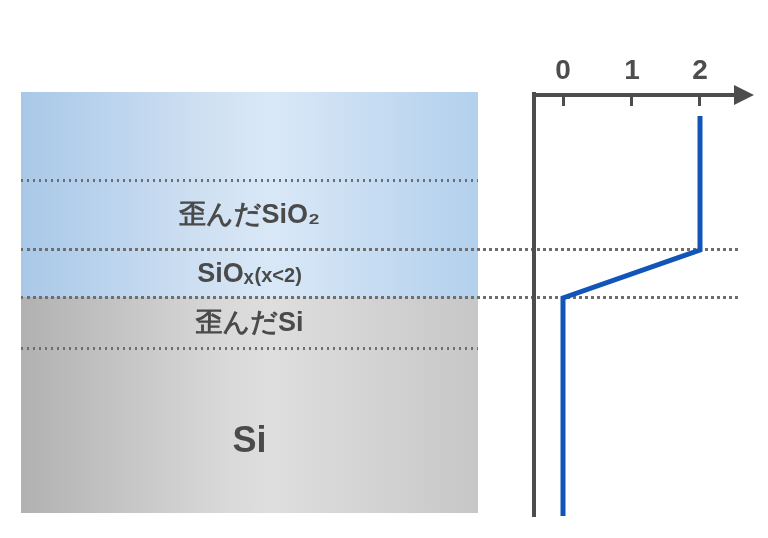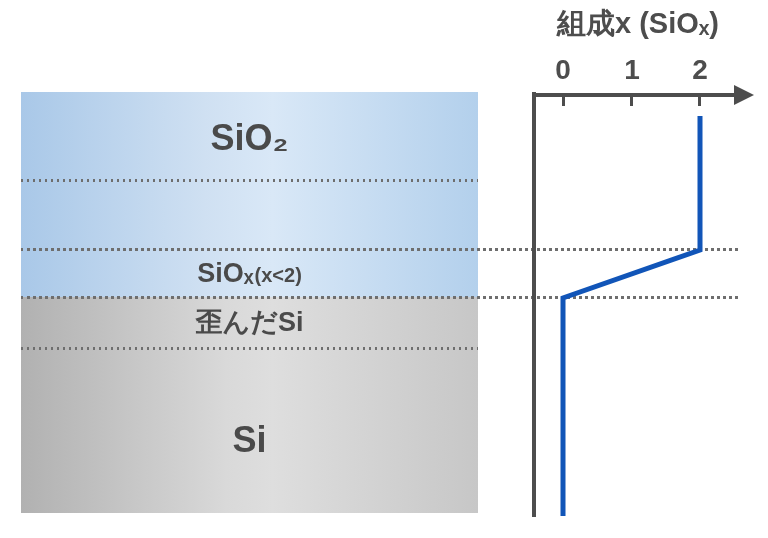--- a/index.html
+++ b/index.html
@@ -73,26 +73,25 @@
 <div id="app">
 
   <div class="region region-oxide"></div>
   <div class="region region-substrate"></div>
 
   <div class="boundary b1"></div>
   <div class="boundary b2"></div>
   <div class="boundary b3"></div>
   <div class="boundary b4"></div>
 
-  <div class="layer-label lbl-sio2">SiO₂</div>
+  <div class="layer-label lbl-st-sio2">歪んだSiO₂</div>
   <div class="layer-label lbl-siox"><span>SiOₓ</span><span class="note">(x&lt;2)</span></div>
   <div class="layer-label lbl-st-si">歪んだSi</div>
   <div class="layer-label lbl-si">Si</div>
 
-  <div class="chart-title">組成x (SiOₓ)</div>
 
   <div class="tick-label t0">0</div>
   <div class="tick-label t1">1</div>
   <div class="tick-label t2">2</div>
 
   <div class="axis-h"></div>
   <div class="axis-v"></div>
   <div class="axis-arrow"></div>
   <div class="tick k0"></div>
   <div class="tick k1"></div>

